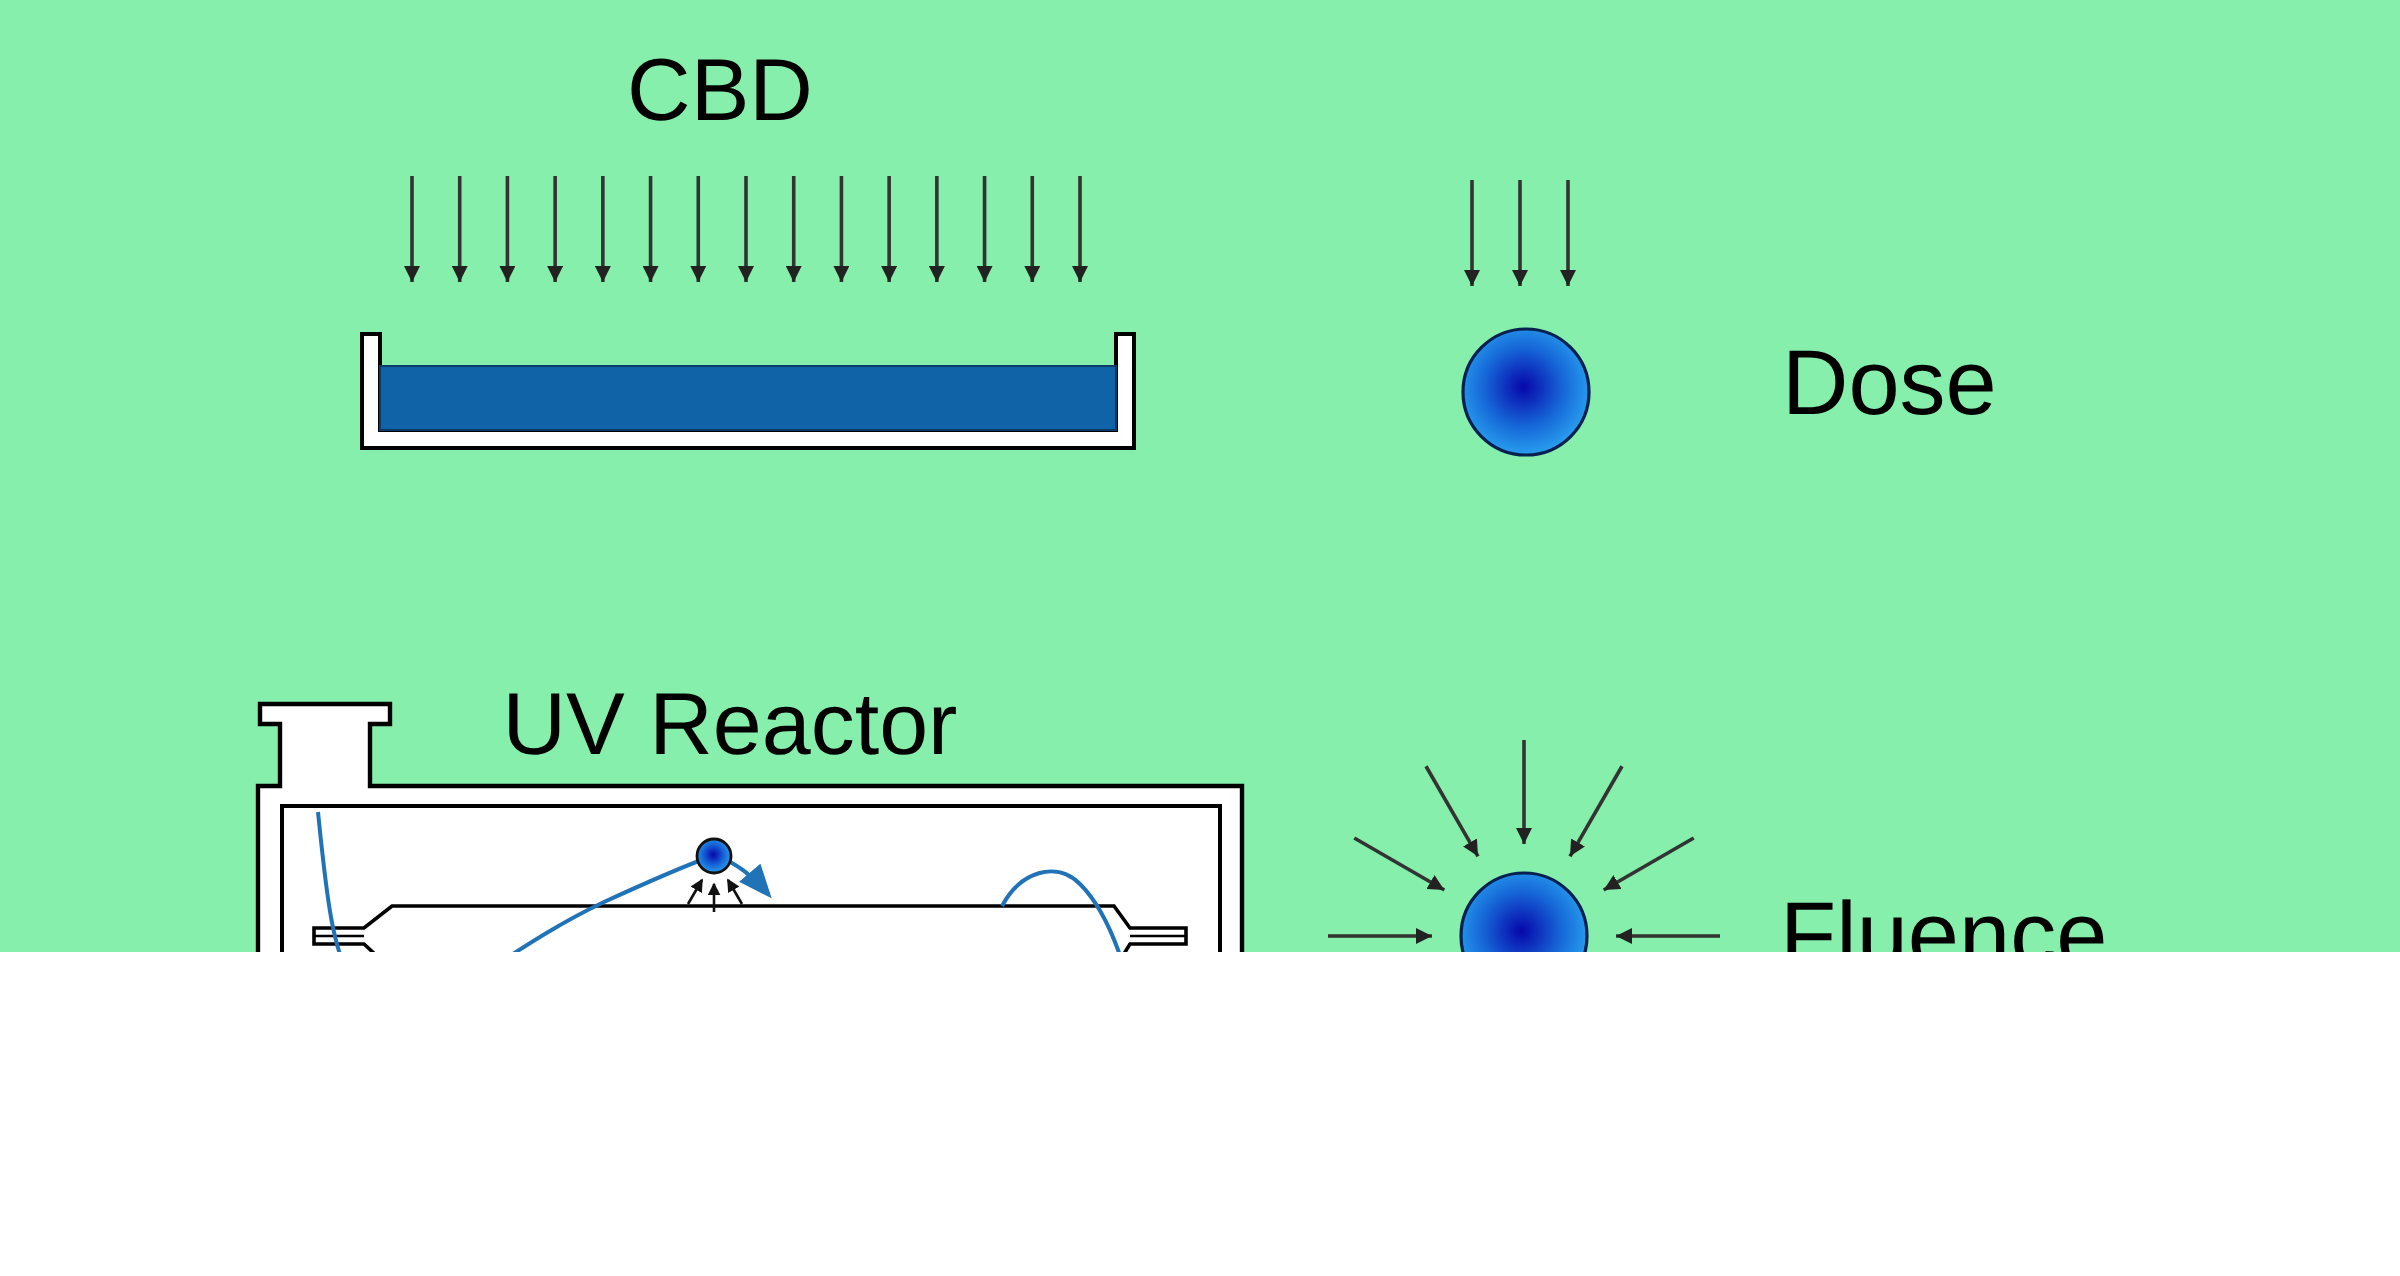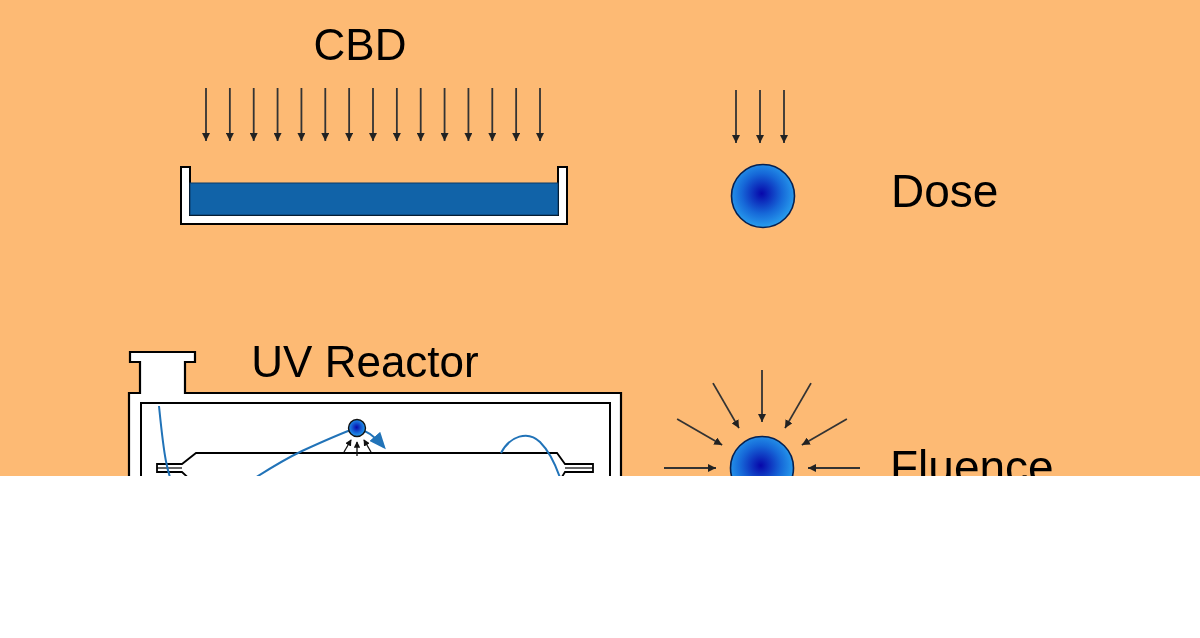--- a/index.html
+++ b/index.html
@@ -1,19 +1,19 @@
 <!DOCTYPE html>
 <html><head>
 <meta charset="utf-8">
 <style>
   html,body{margin:0;padding:0;background:#ffffff;}
   .canvas{
     position:relative;
     width:1200px;height:476px;
-    background:#fdba74;
+    background:#86efac;
     font-family:"Liberation Sans", sans-serif;
     overflow:hidden;
   }
   svg{display:block;}
   text{fill:#000000;}
   .title{font-size:44px;}
   .biglabel{font-size:46px;}
 </style>
 </head>
 <body>

